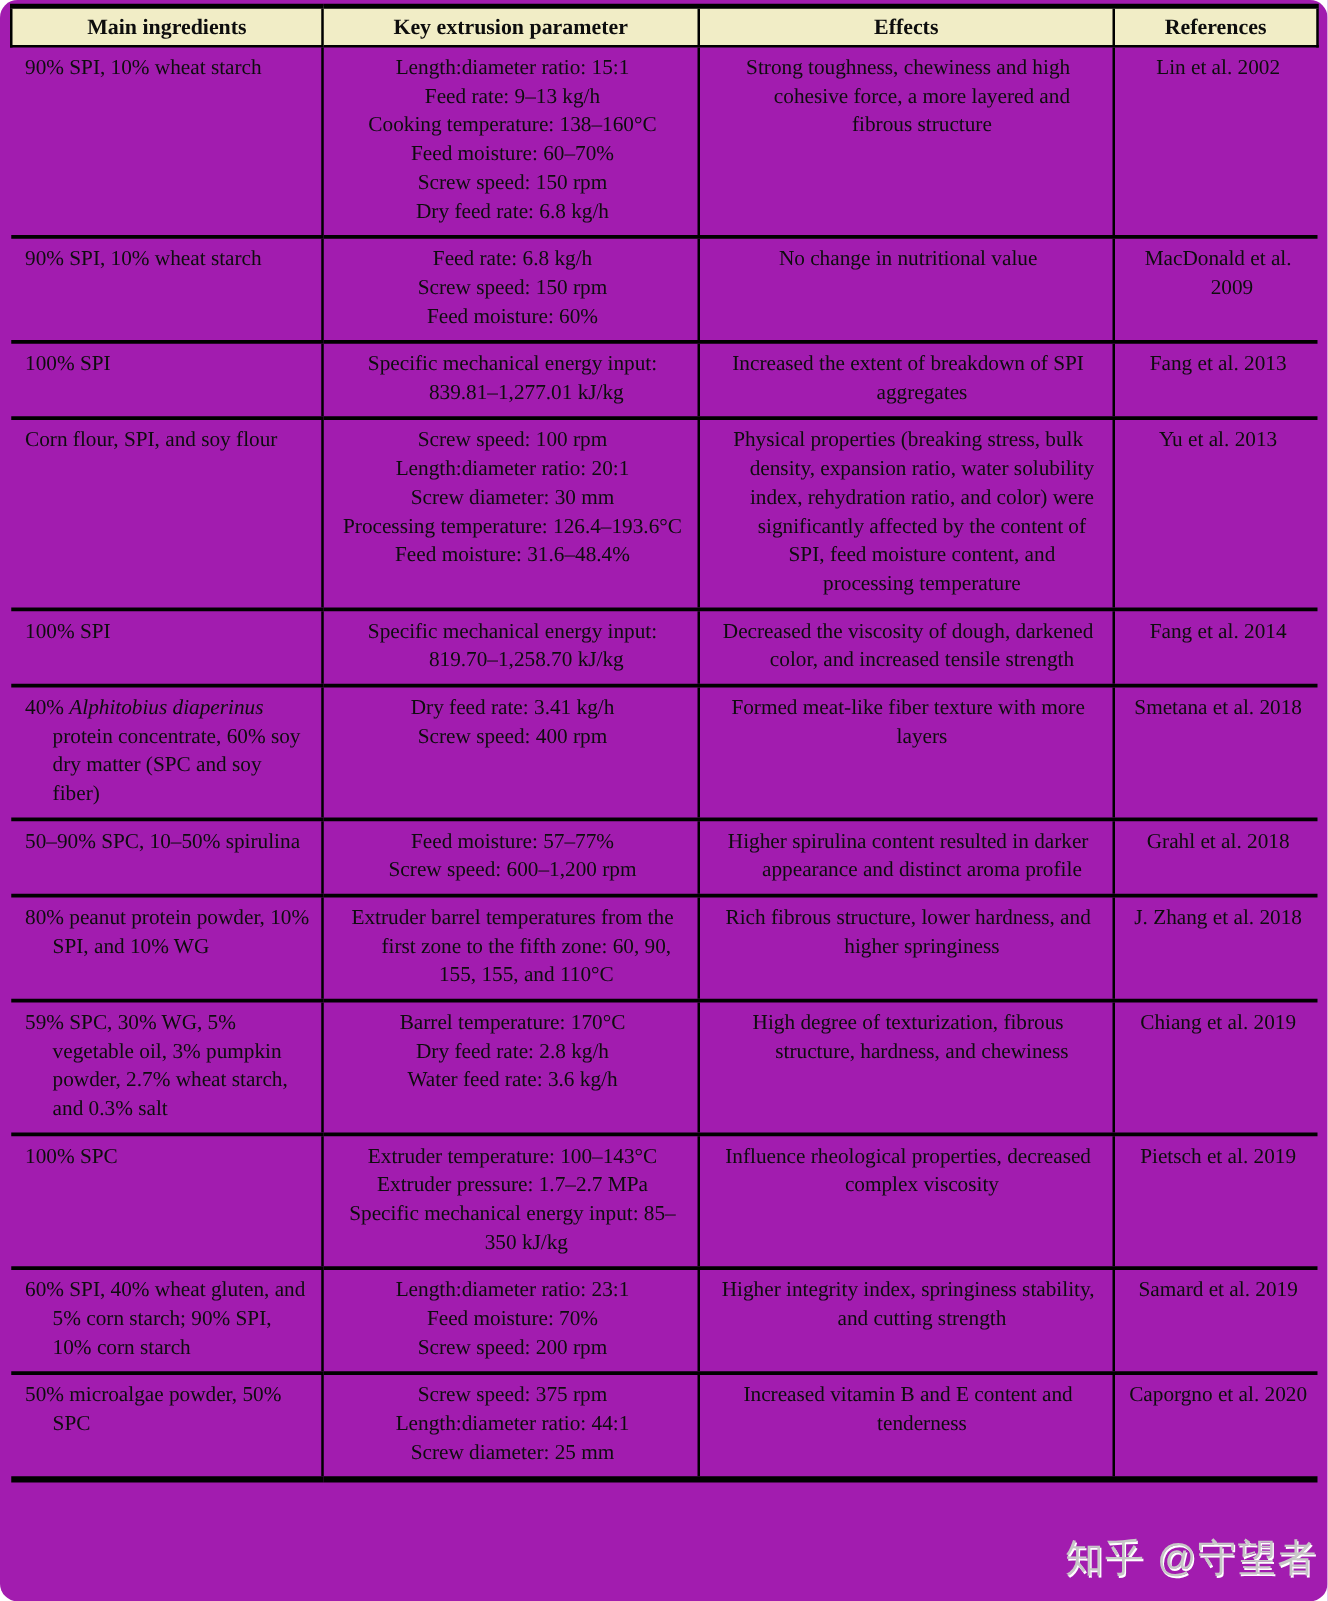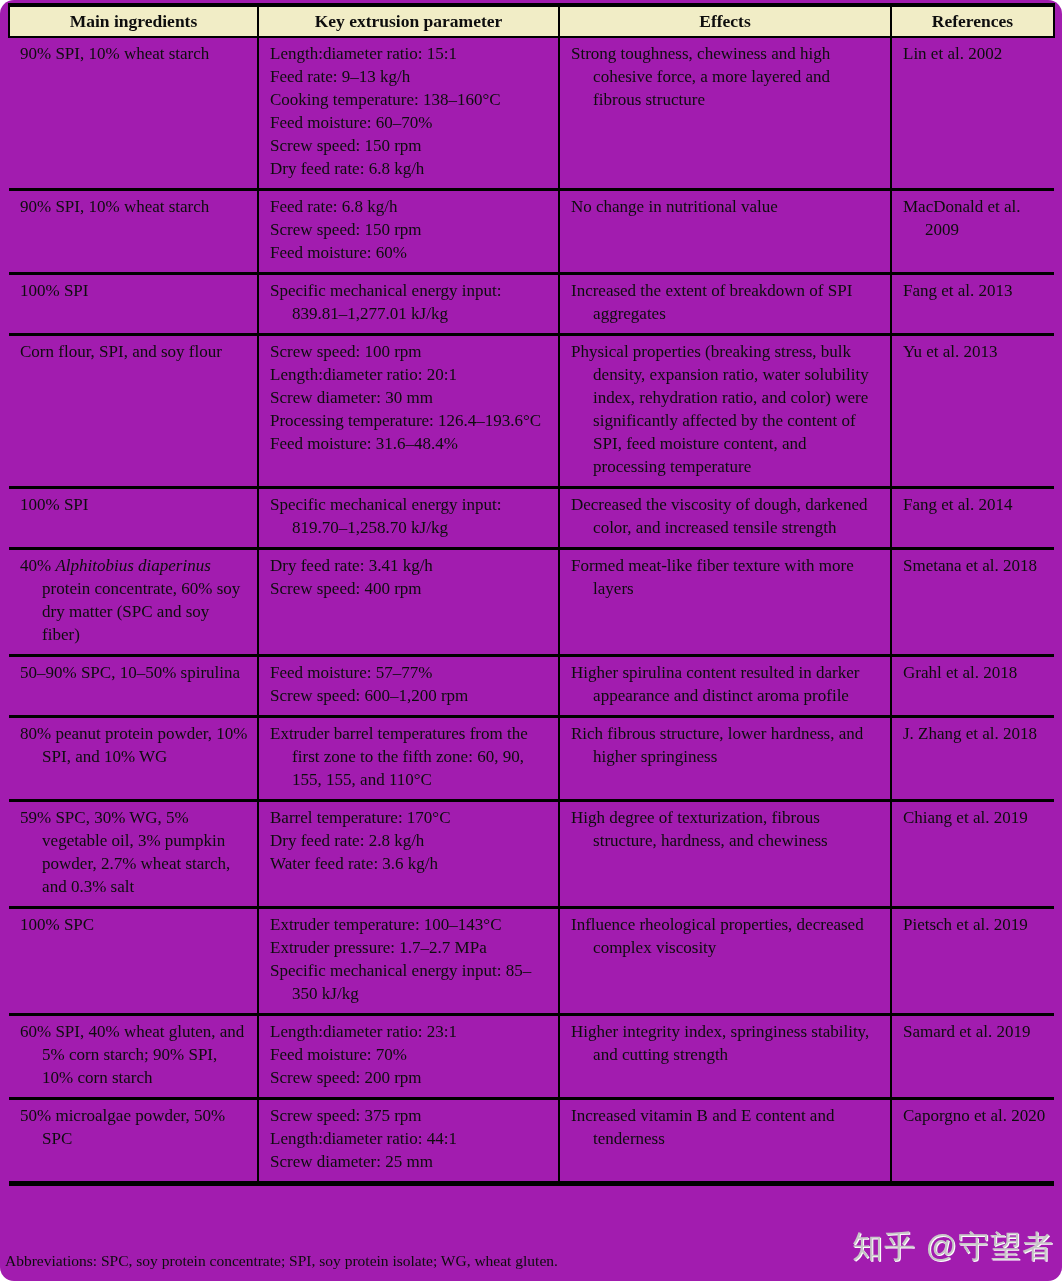--- a/index.html
+++ b/index.html
@@ -32,21 +32,21 @@
   }
   .ext-table thead th { border-left: 2px solid #000; }
   .ext-table thead th:first-child { border-left: 2px solid #000; }
   .ext-table thead th:last-child { border-right: 2px solid #000; margin-top: 35px; }
   .ext-table td {
     vertical-align: top;
     font-size: 17px;
     line-height: 23px;
     padding: 4px 8px 8px 11px;
   }
-  .ext-table td + td { border-left: 2px solid #000; }
+  .ext-table td + td { border-left: 2px solid #000; text-align: center; }
   .ext-table tbody tr + tr td { border-top: 3px solid #000; }
   .ext-table tbody tr:last-child td { border-bottom: 5px solid #000; }
   .hang {
     margin: 0;
     text-indent: -1.3em;
     padding-left: 1.3em;
   }
   .hang i { font-style: italic; }
   .footnote {
     position: absolute;
@@ -275,17 +275,16 @@
           <td>
             <p class="hang">Increased vitamin B and E content and tenderness</p>
           </td>
           <td>
             <p class="hang">Caporgno et al. 2020</p>
           </td>
         </tr>
       </tbody>
   </table>
 
-  <div class="footnote">Abbreviations: SPC, soy protein concentrate; SPI, soy protein isolate; WG, wheat gluten.</div>
 
   <div class="watermark" style="color: rgb(199, 199, 199); margin-top: 12px;">知乎 @守望者</div>
 
 </div>
 
 </body></html>

